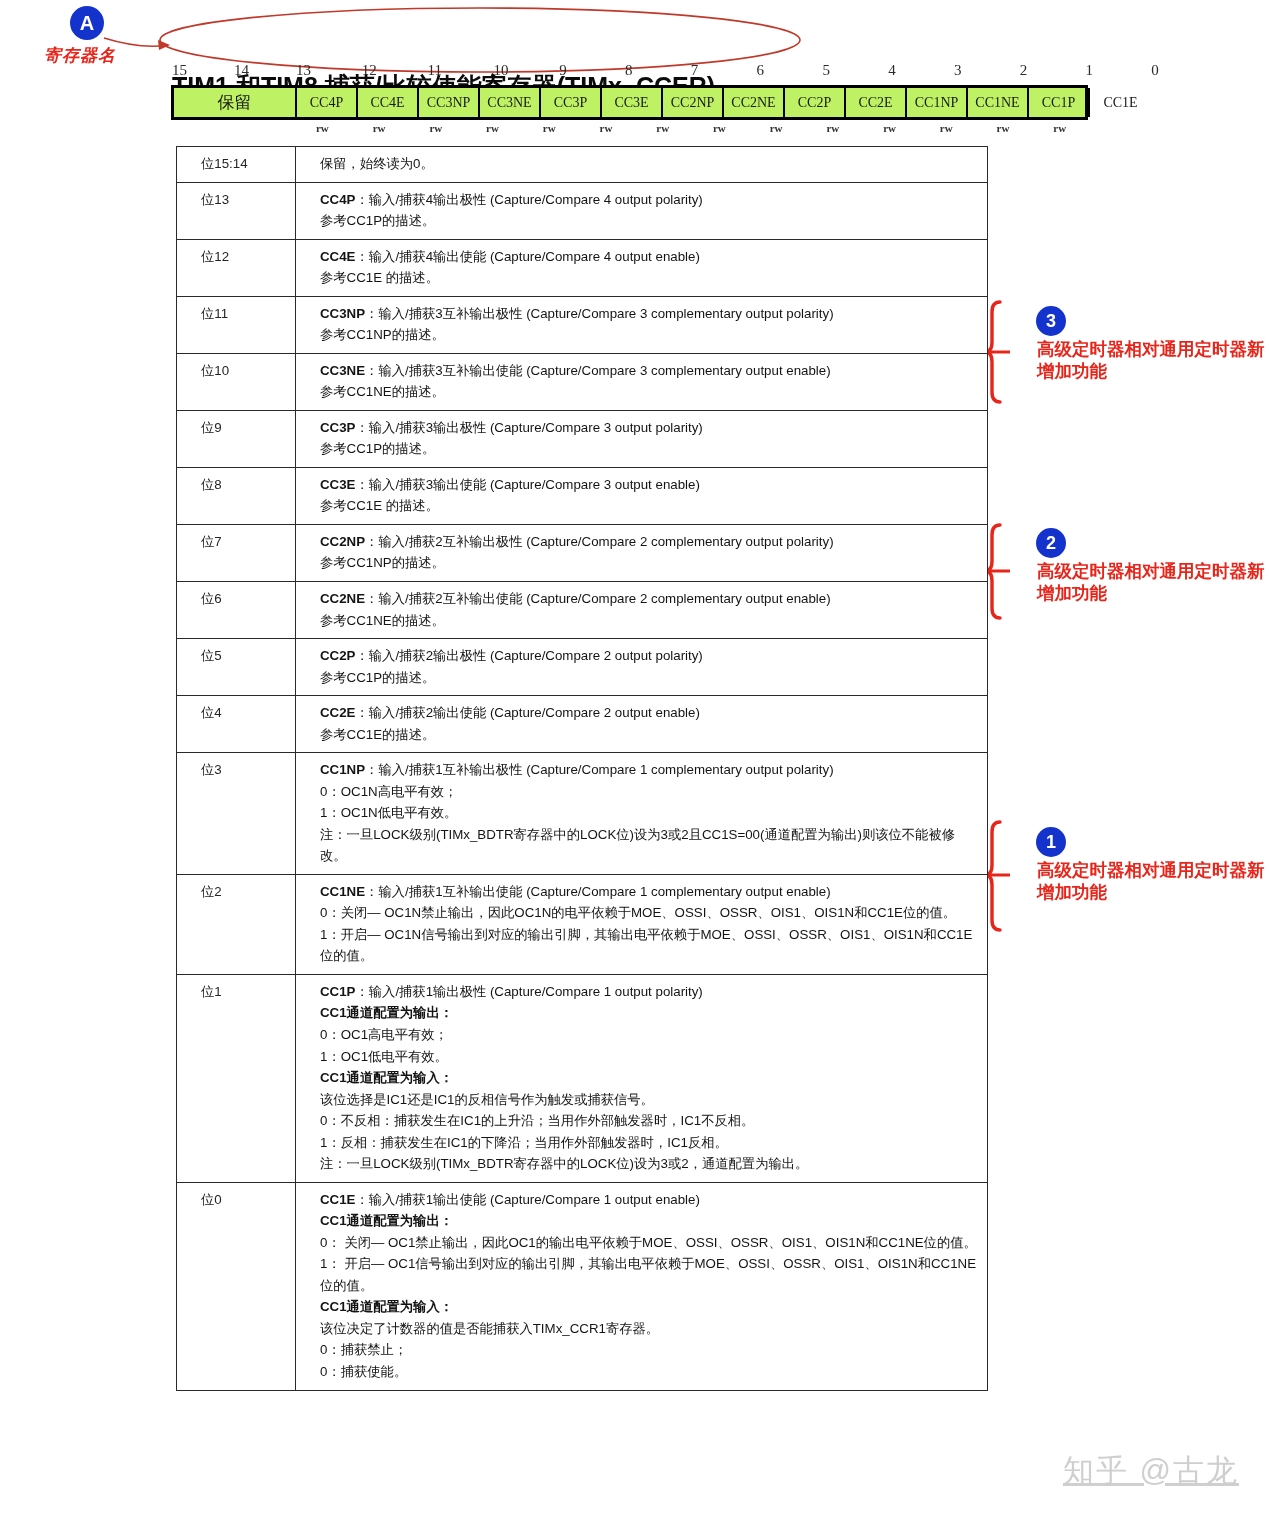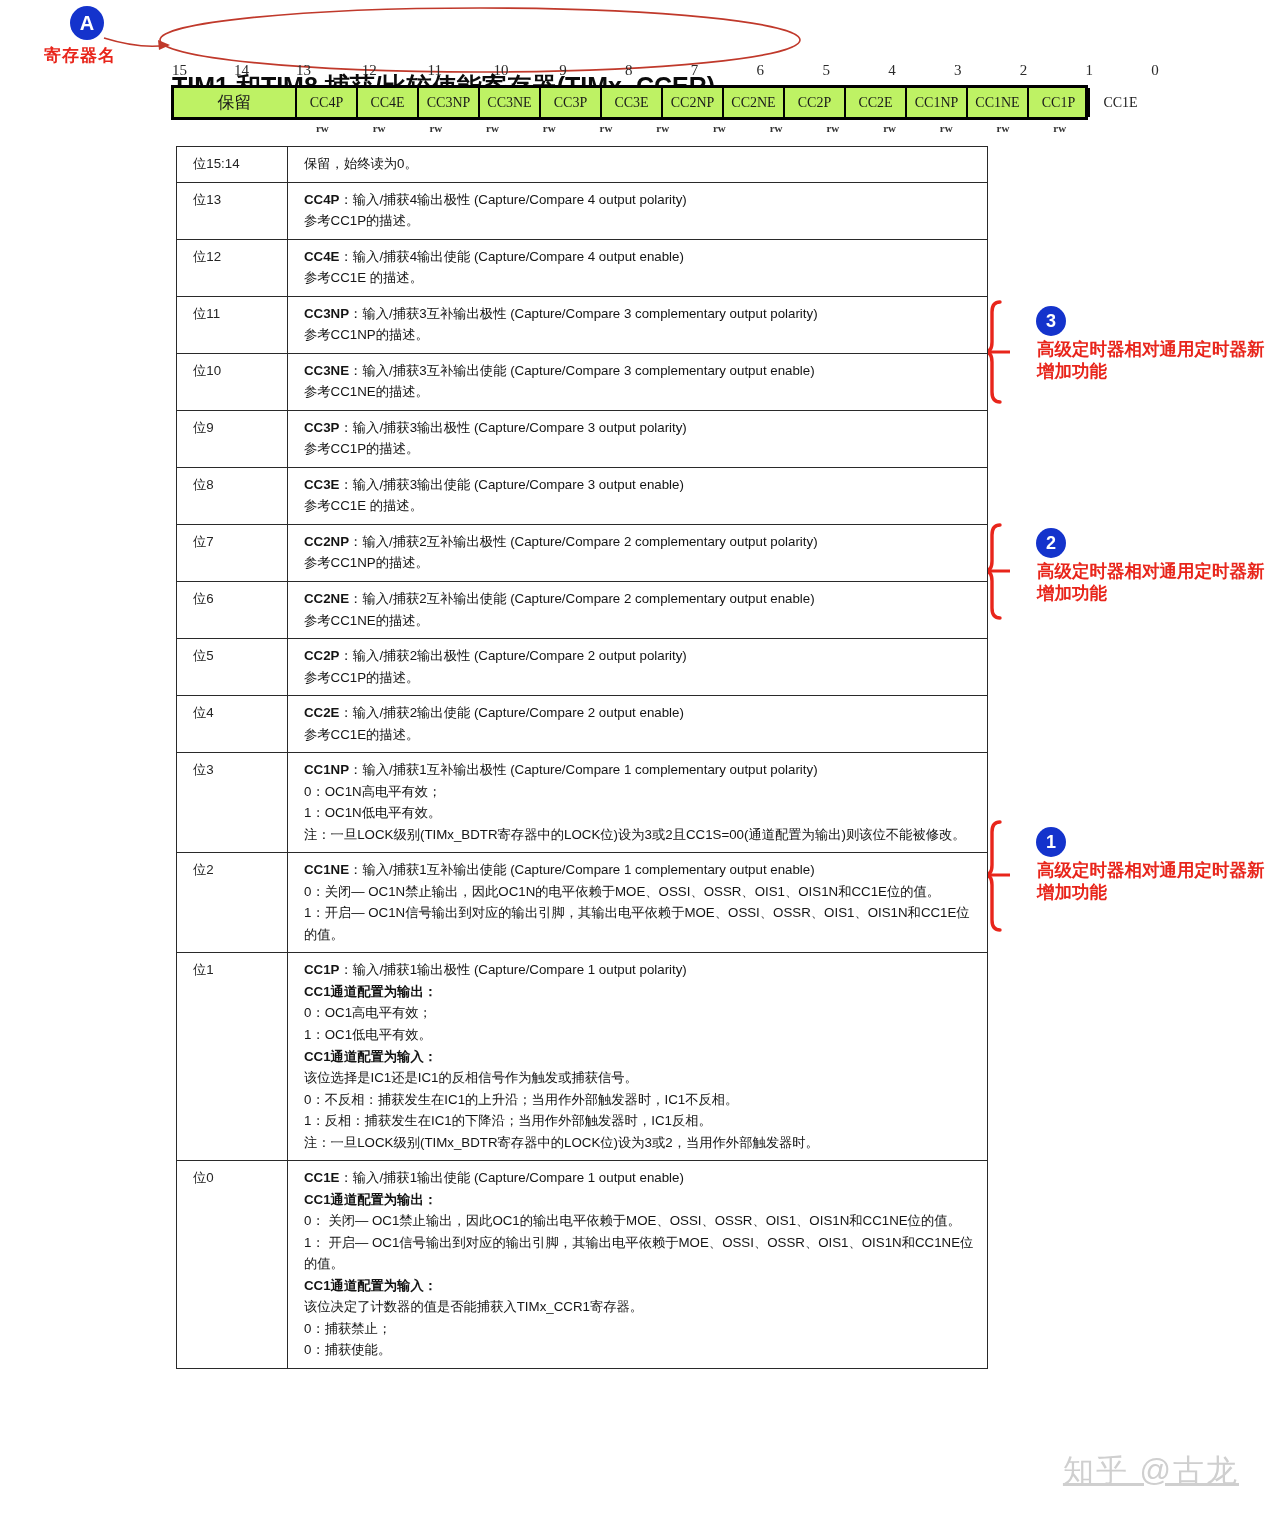--- a/index.html
+++ b/index.html
@@ -22,20 +22,21 @@
     font-size:20px;
     display:flex;align-items:center;justify-content:center;
     line-height:1;
   }
   #badge-a{left:70px;top:6px;}
   #badge-a-label{
     position:absolute;left:44px;top:44px;
     color:#e8251b;font-weight:bold;font-size:17px;
     letter-spacing:1px;
     white-space:nowrap;
+    font-style:italic;
   }
 
   
   svg.overlay{position:absolute;left:0;top:0;width:1269px;height:1514px;pointer-events:none;}
 
   
   #reg-title{
     position:absolute;left:172px;top:22px;
     font-size:25px;font-weight:bold;
     color:#0b0b0b;
@@ -101,21 +102,21 @@
   #desc-table{
     position:absolute;left:176px;top:146px;
     width:812px;
     border-collapse:collapse;
     table-layout:fixed;
     background:#fff;
   }
   #desc-table td{
     border:1px solid #2a2a2a;
     vertical-align:top;
-    padding:6px 8px 7px 16px;
+    padding:6px 8px 7px 24px;
     font-size:13.3px;
     line-height:1.62;
     color:#141414;
   }
   #desc-table td.bitcol{
     width:86px;
     font-size:13.3px;
     white-space:nowrap;
     color:#242424;
   }
@@ -332,21 +333,21 @@
         <td class="bitcol">位1</td>
         <td>
           <span class="ln"><span class="b">CC1P</span>：输入/捕获1输出极性 (Capture/Compare 1 output polarity)</span>
           <span class="ln b">CC1通道配置为输出：</span>
           <span class="ln">0：OC1高电平有效；</span>
           <span class="ln">1：OC1低电平有效。</span>
           <span class="ln b">CC1通道配置为输入：</span>
           <span class="ln">该位选择是IC1还是IC1的反相信号作为触发或捕获信号。</span>
           <span class="ln">0：不反相：捕获发生在IC1的上升沿；当用作外部触发器时，IC1不反相。</span>
           <span class="ln">1：反相：捕获发生在IC1的下降沿；当用作外部触发器时，IC1反相。</span>
-          <span class="ln">注：一旦LOCK级别(TIMx_BDTR寄存器中的LOCK位)设为3或2，当用作外部触发器时。</span>
+          <span class="ln">注：一旦LOCK级别(TIMx_BDTR寄存器中的LOCK位)设为3或2，通道配置为输出。</span>
         </td>
       </tr>
       <tr>
         <td class="bitcol">位0</td>
         <td>
           <span class="ln"><span class="b">CC1E</span>：输入/捕获1输出使能 (Capture/Compare 1 output enable)</span>
           <span class="ln b">CC1通道配置为输出：</span>
           <span class="ln">0： 关闭— OC1禁止输出，因此OC1的输出电平依赖于MOE、OSSI、OSSR、OIS1、OIS1N和CC1NE位的值。</span>
           <span class="ln">1： 开启— OC1信号输出到对应的输出引脚，其输出电平依赖于MOE、OSSI、OSSR、OIS1、OIS1N和CC1NE位的值。</span>
           <span class="ln b">CC1通道配置为输入：</span>

